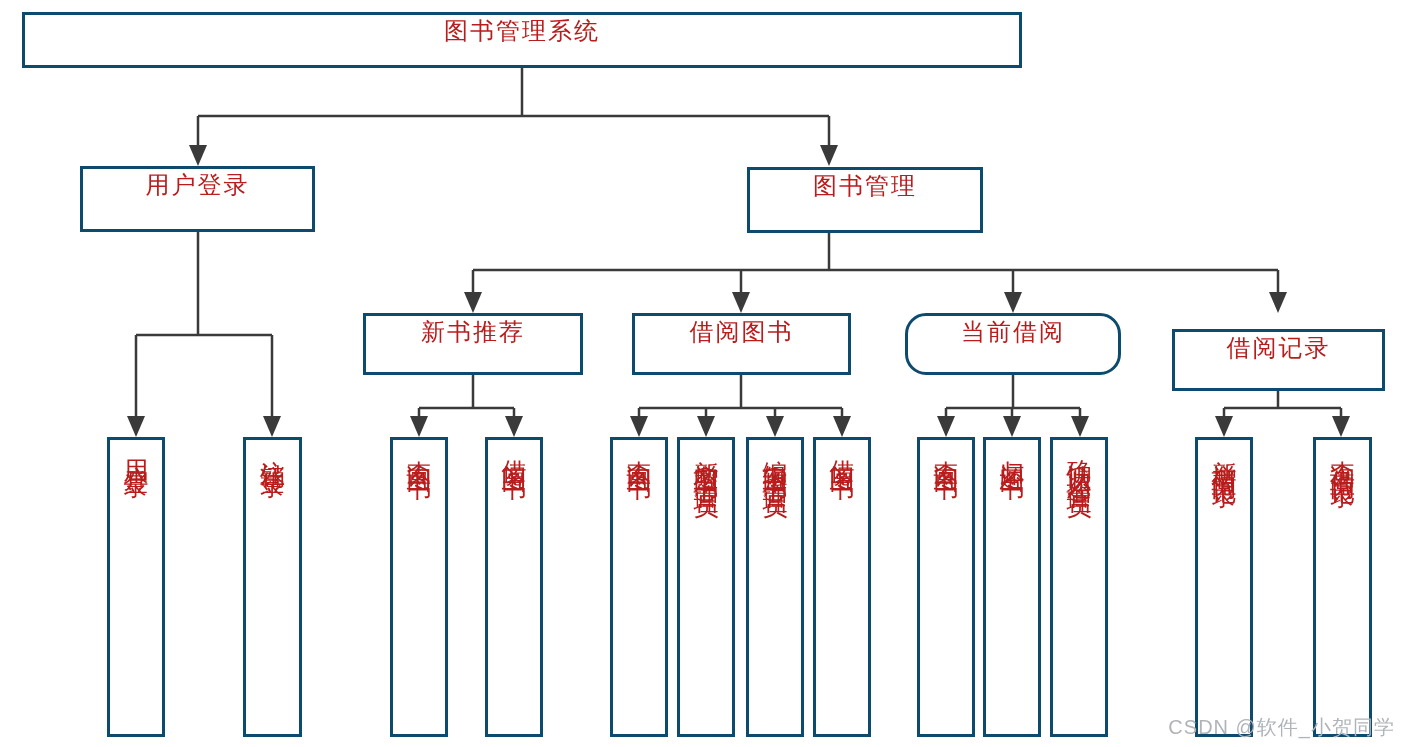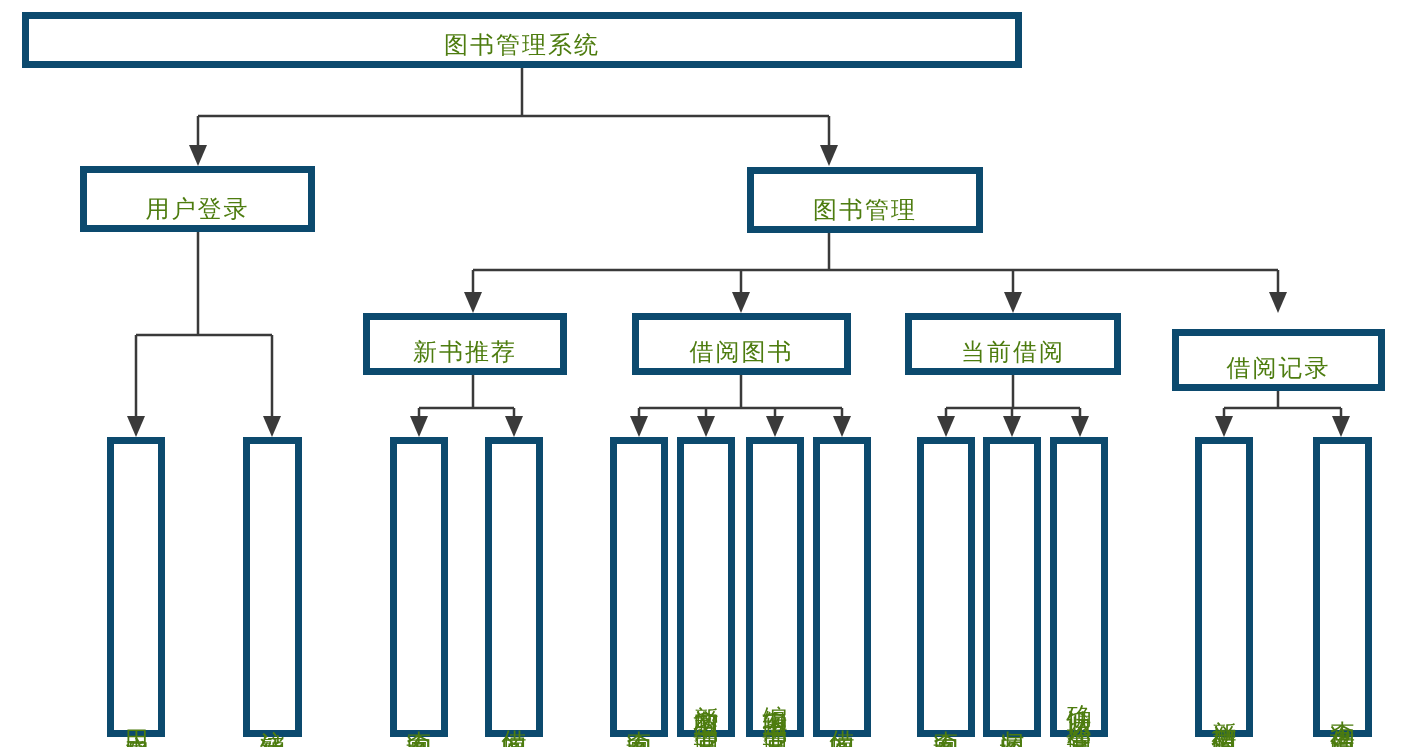--- a/index.html
+++ b/index.html
@@ -17,27 +17,27 @@
   }
   svg.connectors {
     position: absolute;
     left: 0;
     top: 0;
     z-index: 1;
   }
   .node {
     position: absolute;
     box-sizing: border-box;
-    border: 7px solid #0c4a6e;
+    border: 3px solid #0c4a6e;
     background: #ffffff;
     display: flex;
-    align-items: flex-end;
+    align-items: flex-start;
     justify-content: center;
     z-index: 2;
-    color: #4d7c0f;
+    color: #b91c1c;
   }
   .node .lbl {
     font-size: 24px;
     letter-spacing: 2px;
     white-space: nowrap;
   }
   .node.leaf .lbl {
     writing-mode: vertical-rl;
     text-orientation: mixed;
     font-size: 25px;
@@ -108,27 +108,27 @@
     <span class="lbl">图书管理系统</span>
   </div>
 
   <div class="node" style="left:80px; top:166px; width:235px; height:66px;">
     <span class="lbl">用户登录</span>
   </div>
   <div class="node" style="left:747px; top:167px; width:236px; height:66px;font-family:Liberation Mono, monospace;">
     <span class="lbl">图书管理</span>
   </div>
 
-  <div class="node" style="left:363px; top:313px; width:204px; height:62px;font-family:Liberation Serif, serif;">
+  <div class="node" style="left:363px; top:313px; width:220px; height:62px;font-family:Liberation Serif, serif;">
     <span class="lbl">新书推荐</span>
   </div>
   <div class="node" style="left:632px; top:313px; width:219px; height:62px;">
     <span class="lbl">借阅图书</span>
   </div>
-  <div class="node" style="left:905px; top:313px; width:216px; height:62px;">
+  <div class="node" style="left:905px; top:313px; width:216px; height:62px;border-radius:21px;">
     <span class="lbl">当前借阅</span>
   </div>
   <div class="node" style="left:1172px; top:329px; width:213px; height:62px;">
     <span class="lbl">借阅记录</span>
   </div>
 
   <div class="node leaf" style="left:107px; top:437px; width:58px; height:300px;">
     <span class="lbl">用户登录</span>
   </div>
   <div class="node leaf" style="left:243px; top:437px; width:59px; height:300px;">
@@ -165,14 +165,15 @@
     <span class="lbl">确认归还（管理员）</span>
   </div>
 
   <div class="node leaf" style="left:1195px; top:437px; width:58px; height:300px;">
     <span class="lbl">新增借阅记录</span>
   </div>
   <div class="node leaf" style="left:1313px; top:437px; width:59px; height:300px;">
     <span class="lbl">查询借阅记录</span>
   </div>
 
+  <div class="watermark">CSDN @软件_小贺同学</div>
 
 </div>
 
 </body></html>

